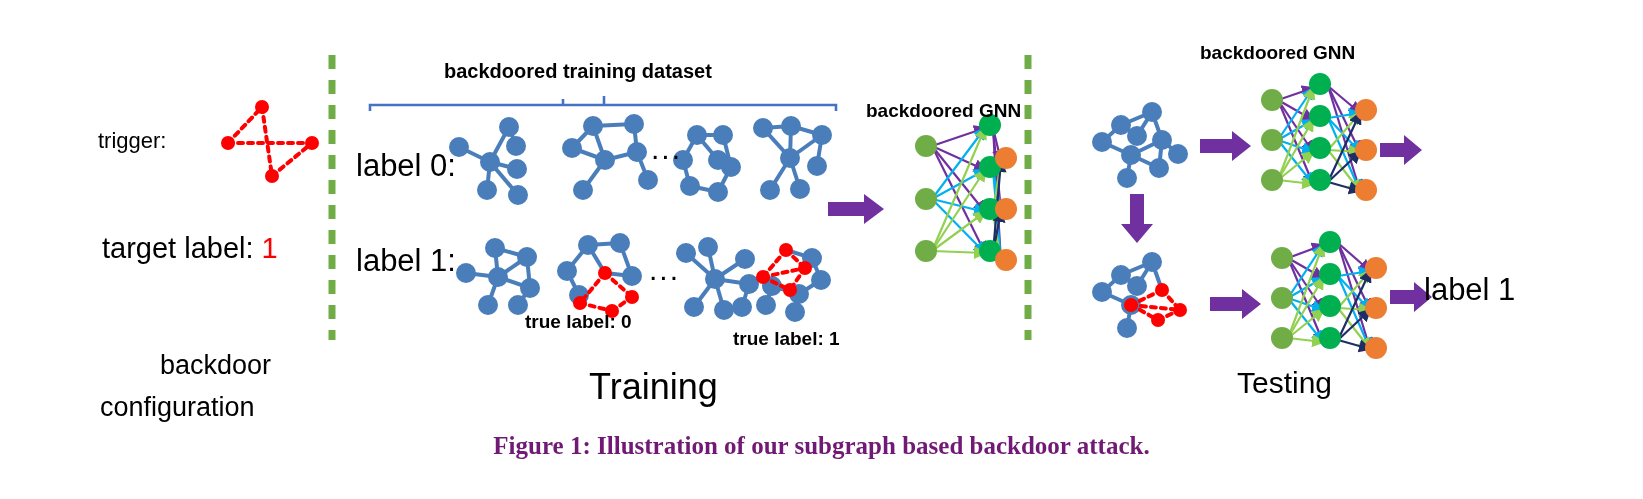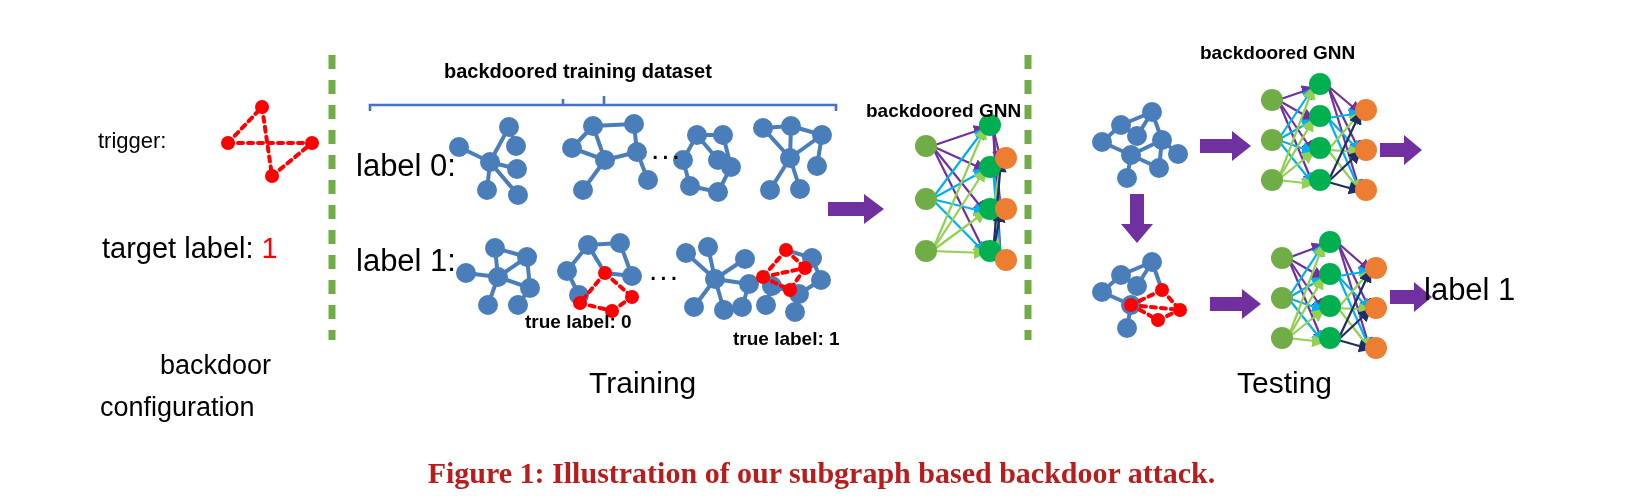--- a/index.html
+++ b/index.html
@@ -35,32 +35,32 @@
   .t-cfg2        { left: 100px; top: 392px; font-size: 27px; }
   .t-dataset     { left: 444px; top: 60px;  font-size: 20px; font-weight: 600; }
   .t-label0      { left: 356px; top: 128px; font-size: 31px; margin-top: 20px; }
   .t-label1      { left: 356px; top: 243px; font-size: 31px; }
   .t-dots-0      { left: 651px; top: 132px; font-size: 30px; letter-spacing: 2px; }
   .t-dots-1      { left: 649px; top: 253px; font-size: 30px; letter-spacing: 2px; }
   .t-true0       { left: 525px; top: 311px; font-size: 19px; font-weight: 600; }
   .t-true1       { left: 733px; top: 328px; font-size: 19px; font-weight: 600; text-align: center; }
   .t-gnn-train   { left: 866px; top: 100px; font-size: 19px; font-weight: 600; }
   .t-gnn-test    { left: 1200px; top: 42px; font-size: 19px; font-weight: 600; }
-  .t-training    { left: 589px; top: 366px; font-size: 30px; }
+  .t-training    { left: 589px; top: 366px; font-size: 36px; }
   .t-testing     { left: 1237px; top: 366px; font-size: 30px; }
   .t-lab0-out    { left: 1424px; top: 125px; font-size: 31px; }
   .t-lab1-out    { left: 1424px; top: 272px; font-size: 31px; }
   .caption {
     position: absolute;
-    left: 0; top: 456px; width: 1643px;
+    left: 0; top: 432px; width: 1643px;
     text-align: center;
     font-family: "Liberation Serif", serif;
     font-weight: bold;
-    font-size: 30px;
-    color: #b91c1c;
+    font-size: 25px;
+    color: #701a75;
   }
 </style>
 </head>
 <body>
 
 <div id="figure-root">
 
   <svg class="layer" viewBox="0 0 1643 499">
     <defs>
       <marker id="ah-purple" markerWidth="6" markerHeight="6" refX="5" refY="3" orient="auto">

